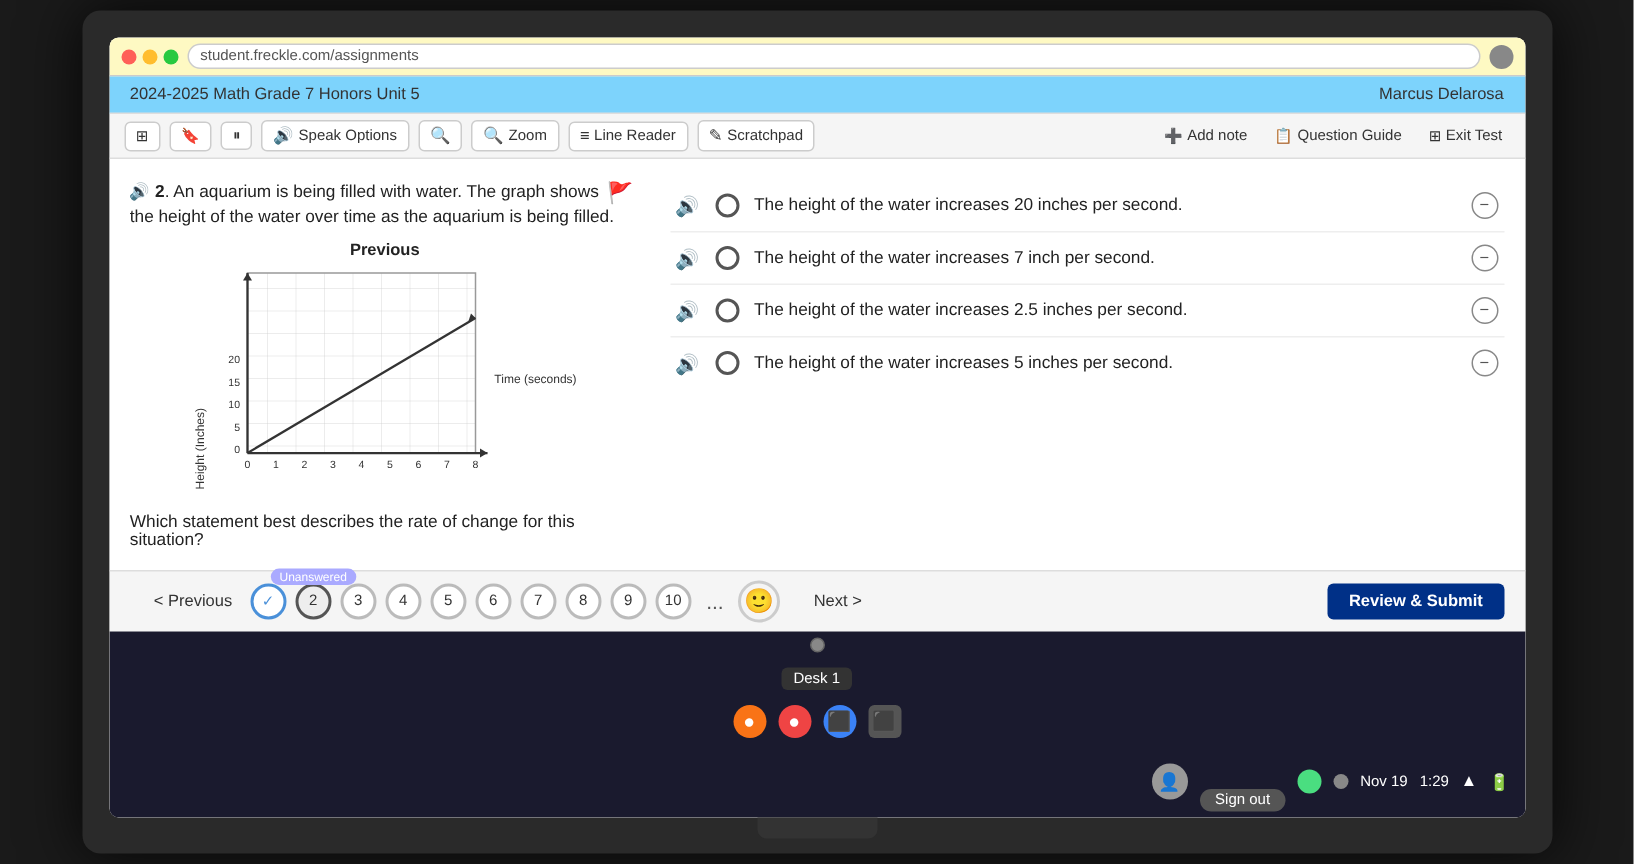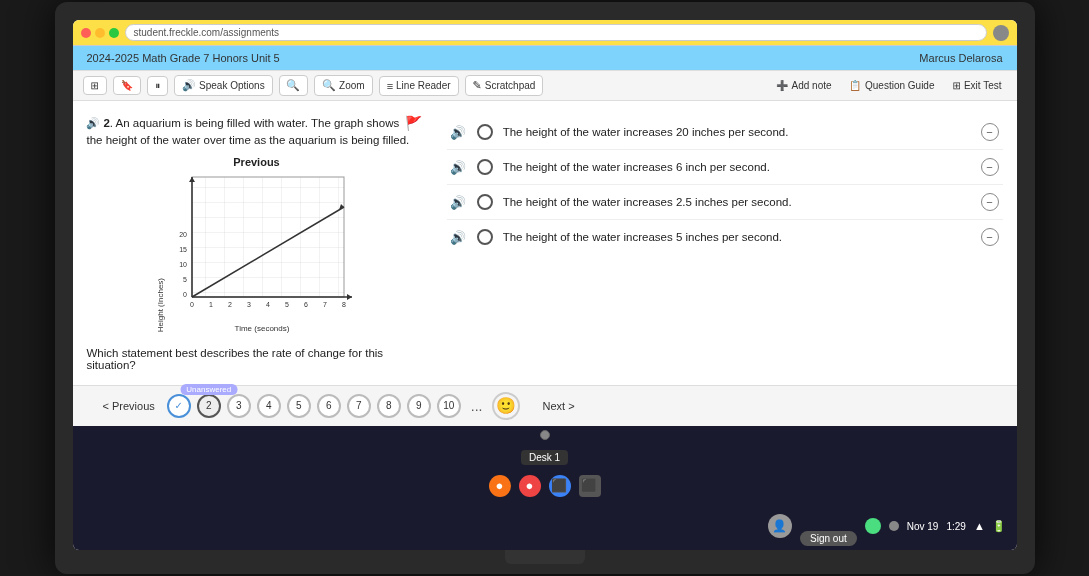--- a/index.html
+++ b/index.html
@@ -19,21 +19,21 @@
       box-shadow: 0 0 40px rgba(0,0,0,0.8);
     }
     .screen {
       background: #fff;
       border-radius: 6px;
       overflow: hidden;
       width: 100%;
     }
     
     .browser-bar {
-      background: #fde047;
+      background: #fef9c3;
       padding: 4px 8px;
       display: flex;
       align-items: center;
       gap: 6px;
       border-bottom: 1px solid #ccc;
     }
     .browser-controls {
       display: flex;
       gap: 4px;
     }
@@ -151,21 +151,21 @@
     .graph-y-label {
       font-size: 8px;
       color: #333;
       writing-mode: vertical-rl;
       transform: rotate(180deg);
       margin-right: 2px;
       text-align: center;
     }
     .graph-svg-wrap {
       display: flex;
-      flex-direction: column;
+      flex-direction: row;
       align-items: center;
     }
     .graph-x-label {
       font-size: 8px;
       color: #333;
       margin-top: 2px;
     }
     
     .answer-option {
       display: flex;
@@ -493,21 +493,21 @@
         <div class="answer-option">
           <span class="tts-icon">🔊</span>
           <div class="radio-circle"></div>
           <span class="answer-text">The height of the water increases 20 inches per second.</span>
           <div class="eliminate-btn">−</div>
         </div>
 
         <div class="answer-option">
           <span class="tts-icon">🔊</span>
           <div class="radio-circle"></div>
-          <span class="answer-text">The height of the water increases 6 inch per second.</span>
+          <span class="answer-text">The height of the water increases 7 inch per second.</span>
           <div class="eliminate-btn">−</div>
         </div>
 
         <div class="answer-option">
           <span class="tts-icon">🔊</span>
           <div class="radio-circle"></div>
           <span class="answer-text">The height of the water increases 2.5 inches per second.</span>
           <div class="eliminate-btn">−</div>
         </div>
 
@@ -540,20 +540,21 @@
       <div class="q-bubble">8</div>
       <div class="q-bubble">9</div>
       <div class="q-bubble">10</div>
 
       <span class="dots">...</span>
 
       <div class="emoji-face">🙂</div>
 
       <span class="prev-next-btn">Next &gt;</span>
 
+      <button class="review-submit-btn">Review &amp; Submit</button>
     </div>
 
     <div class="taskbar">
       <div style="width:10px;height:10px;border-radius:50%;background:#888;border:1px solid #666"></div>
       <div class="taskbar-app">Desk 1</div>
       <div class="taskbar-icons">
         <div class="taskbar-icon" style="background:#f97316">●</div>
         <div class="taskbar-icon" style="background:#ef4444">●</div>
         <div class="taskbar-icon" style="background:#3b82f6">⬛</div>
         <div class="taskbar-icon" style="background:#555;border-radius:4px">⬛</div>

